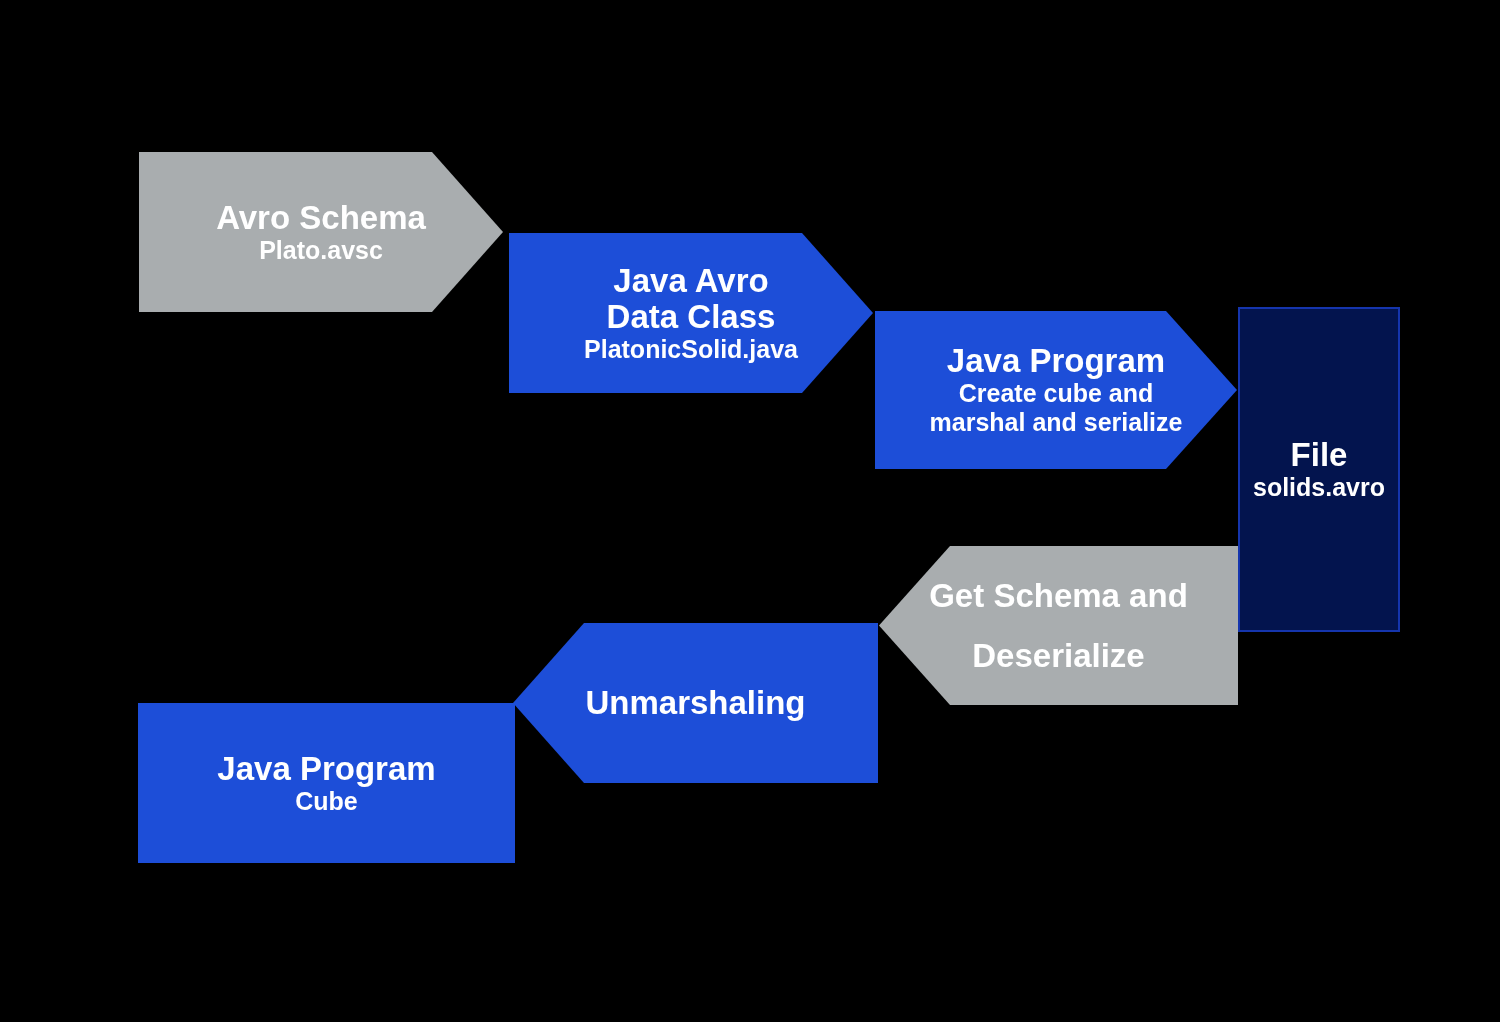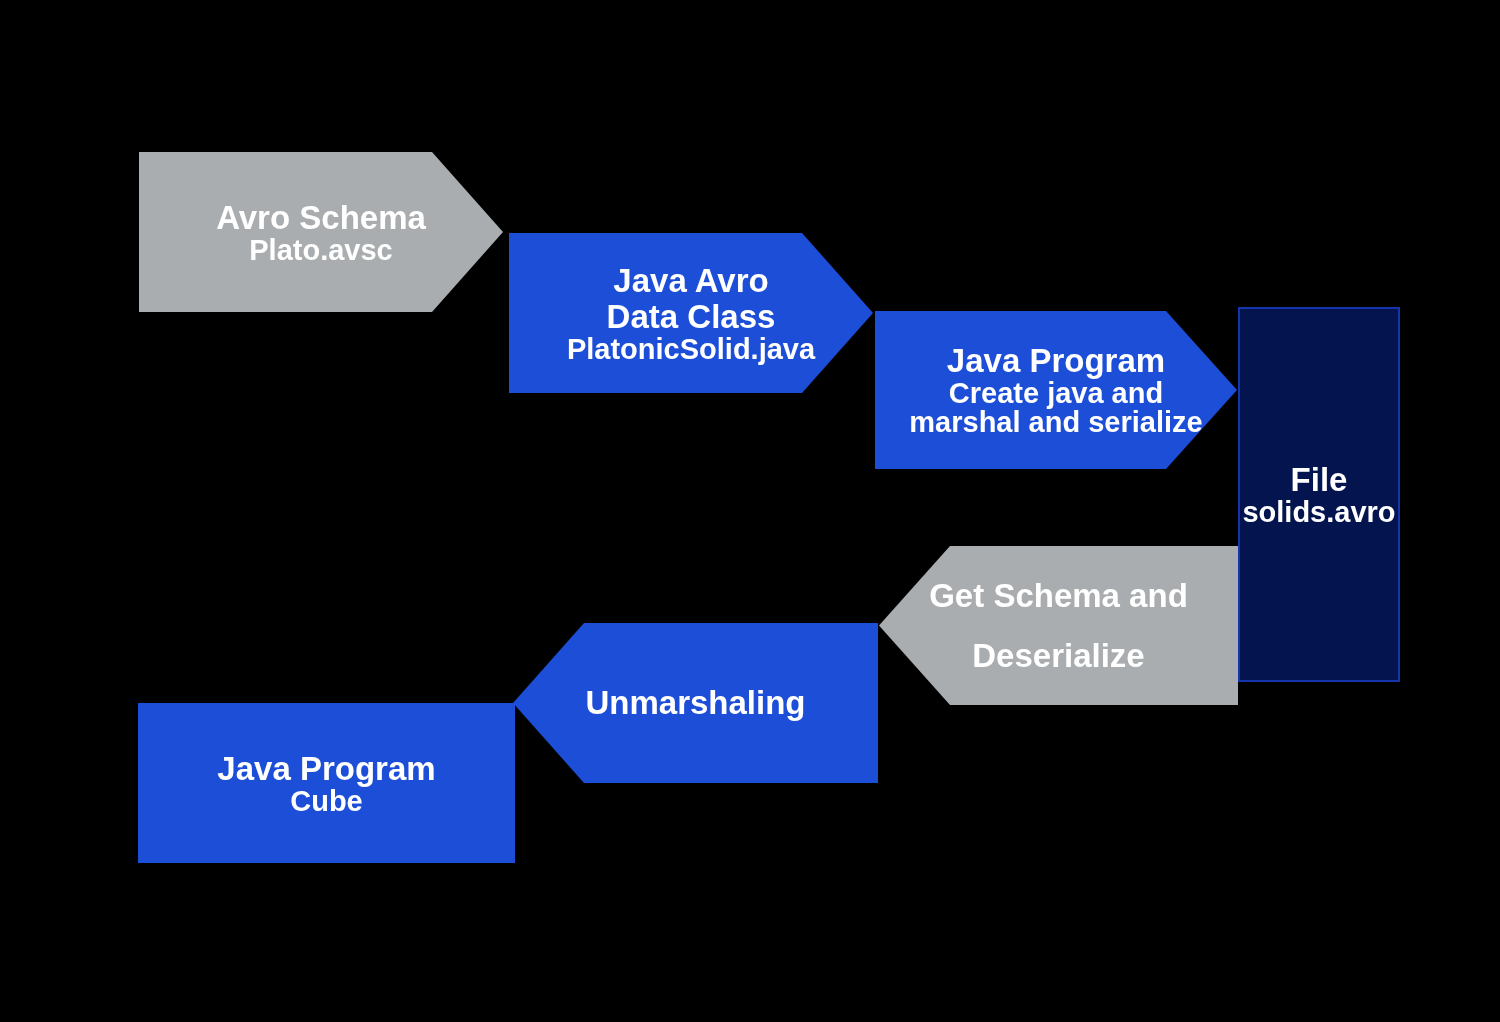--- a/index.html
+++ b/index.html
@@ -34,27 +34,27 @@
     clip-path: polygon(0 50%, 71px 0, 100% 0, 100% 100%, 71px 100%);
     gap: 24px;
   }
   
   .fill-gray { background: #a9adaf; }
   .fill-cyan { background: #1d4ed8; }
   .fill-blue { background: #1d4ed8; }
   .fill-navy { background: #03144e; border: 2px solid #1535ad; box-sizing: border-box; }
 
   .t { font-size: 33px; line-height: 36px; }
-  .s { font-size: 29px; line-height: 29px; }
+  .s { font-size: 25px; line-height: 29px; }
 
   
   #node-avro-schema        { left: 119px; top: 152px; width: 364px; height: 160px; }
   #node-java-avro          { left: 489px; top: 233px; width: 364px; height: 160px; }
   #node-java-program-ser   { left: 855px; top: 311px; width: 362px; height: 158px; }
-  #node-file-solids        { left: 1218px; top: 307px; width: 162px; height: 375px; }
+  #node-file-solids        { left: 1218px; top: 307px; width: 162px; height: 325px; }
   #node-get-schema         { left: 859px; top: 546px; width: 359px; height: 159px; }
   #node-unmarshaling       { left: 493px; top: 623px; width: 365px; height: 160px; }
   #node-java-program-cube  { left: 118px; top: 703px; width: 377px; height: 160px; }
 </style>
 </head>
 <body>
 
 <div class="canvas">
 
   <div id="node-avro-schema" class="node arrow-right fill-gray">
@@ -63,21 +63,21 @@
   </div>
 
   <div id="node-java-avro" class="node arrow-right fill-cyan">
     <div class="t">Java Avro</div>
     <div class="t">Data Class</div>
     <div class="s">PlatonicSolid.java</div>
   </div>
 
   <div id="node-java-program-ser" class="node arrow-right fill-blue">
     <div class="t">Java Program</div>
-    <div class="s">Create java and</div>
+    <div class="s">Create cube and</div>
     <div class="s">marshal and serialize</div>
   </div>
 
   <div id="node-file-solids" class="node fill-navy">
     <div class="t">File</div>
     <div class="s">solids.avro</div>
   </div>
 
   <div id="node-java-program-cube" class="node fill-blue">
     <div class="t">Java Program</div>

